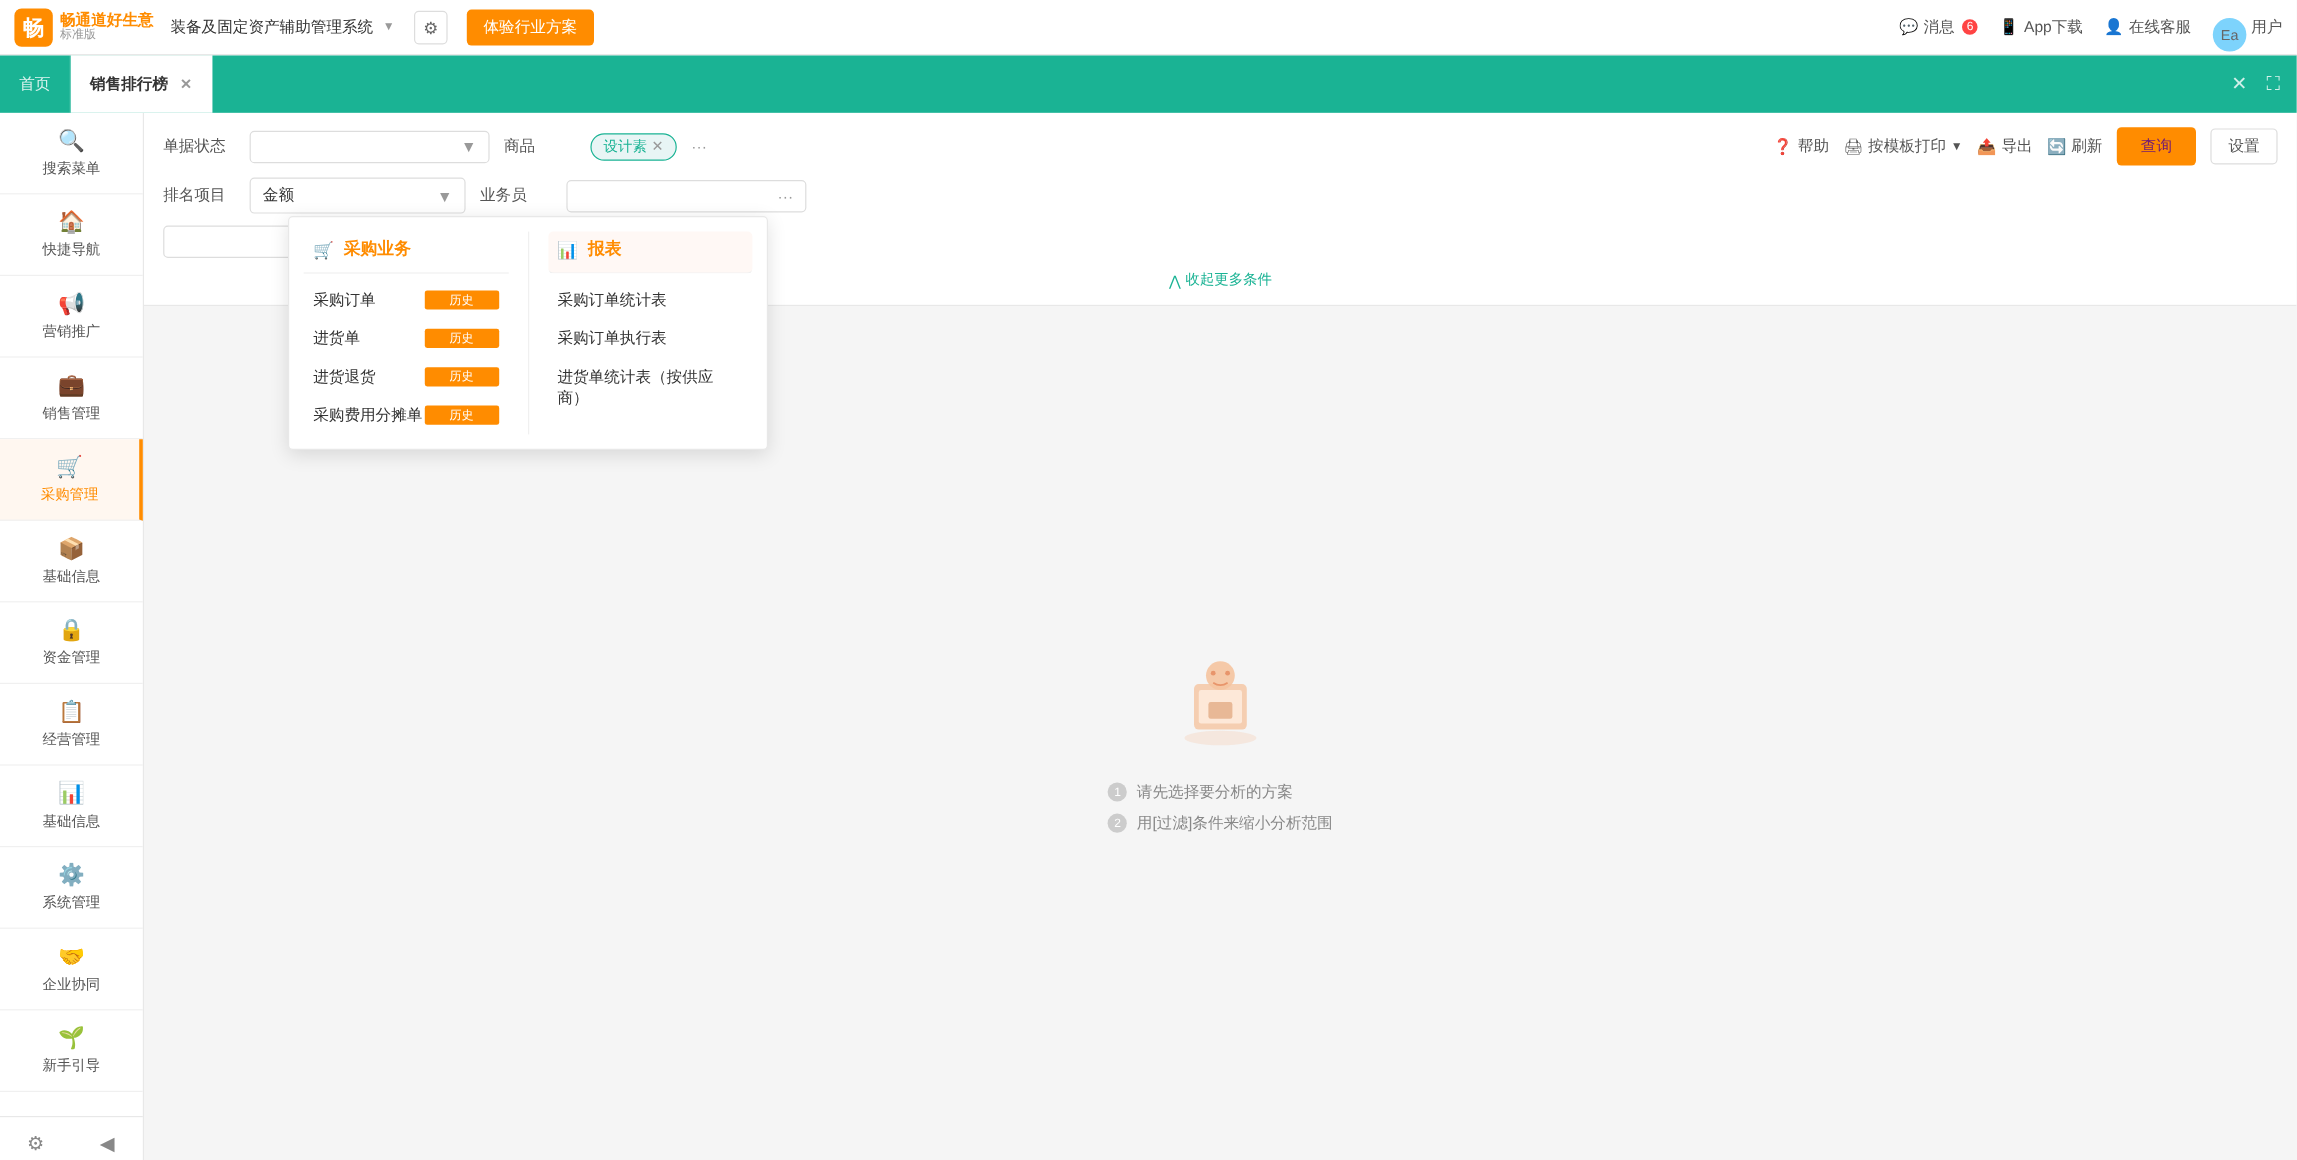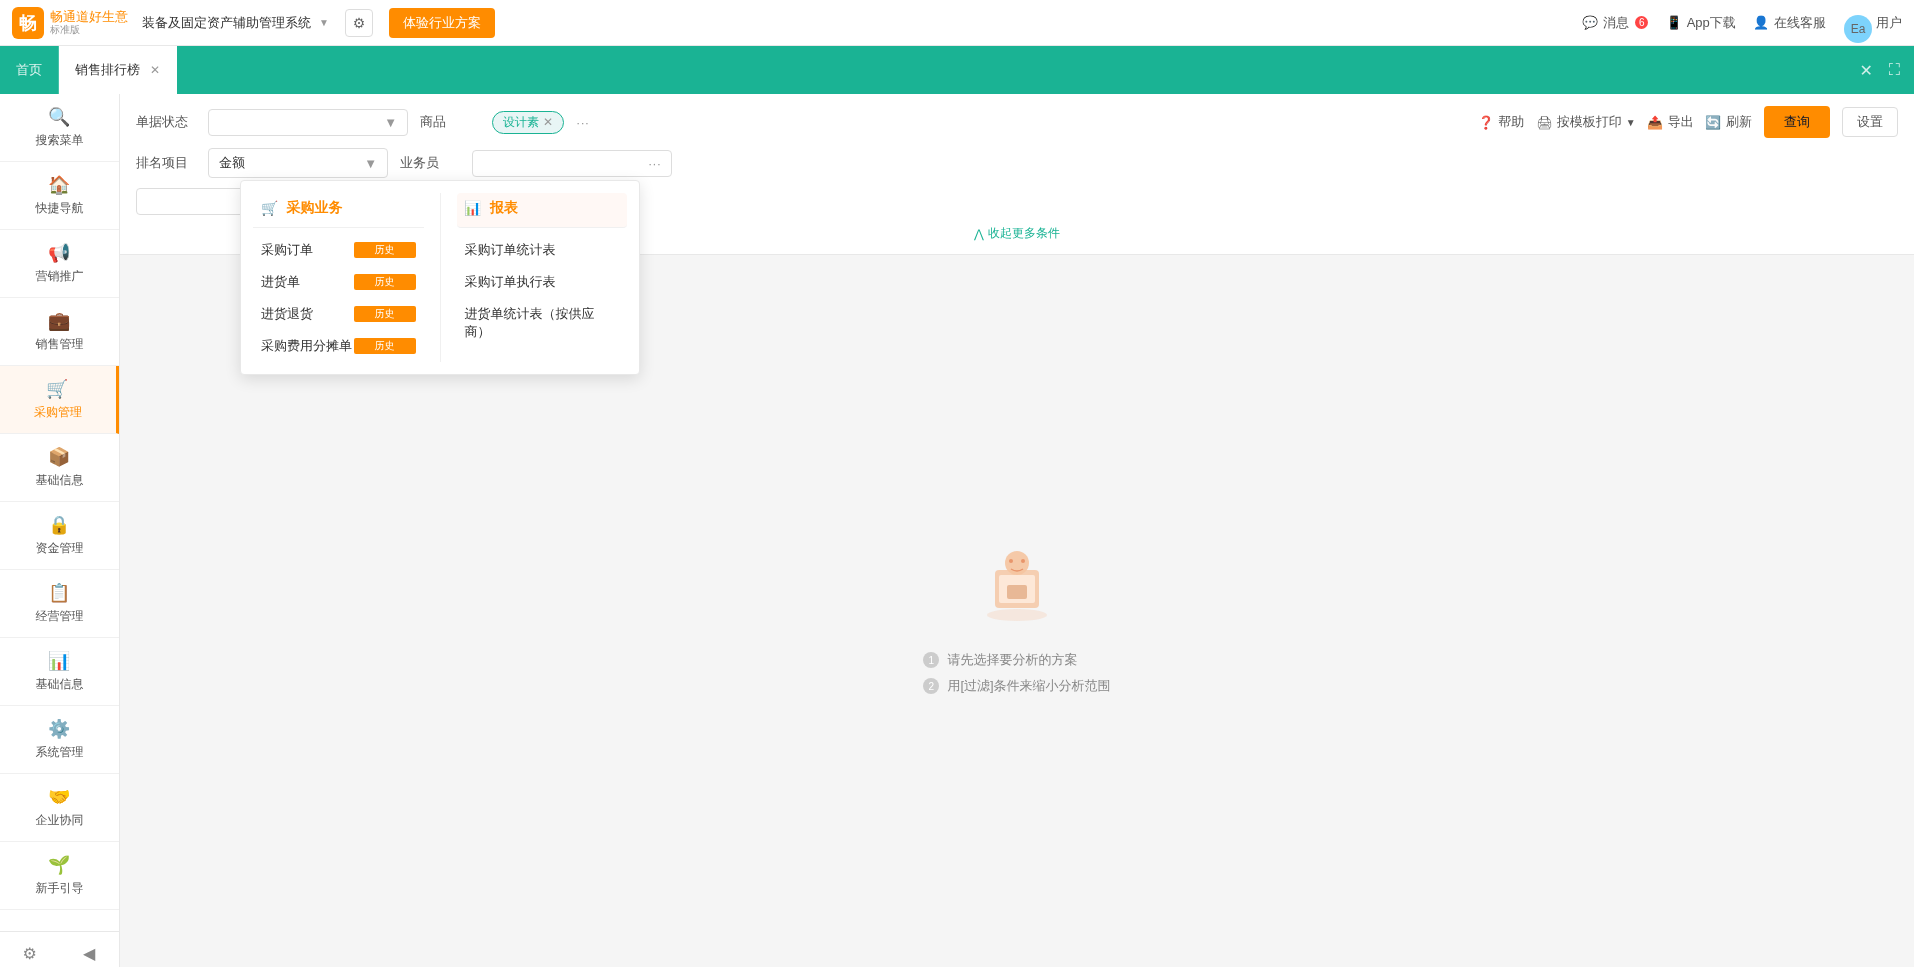--- a/index.html
+++ b/index.html
@@ -33,21 +33,21 @@
       justify-content: center;
       color: white;
       font-size: 18px;
       font-weight: bold;
     }
     .logo-text {
       display: flex;
       flex-direction: column;
       line-height: 1.2;
     }
-    .logo-title { font-size: 13px; color: #ff8c00; font-weight: normal; }
+    .logo-title { font-size: 13px; color: #ff8c00; font-weight: bold; }
     .logo-sub { font-size: 10px; color: #999; }
 
     .sys-name {
       display: flex;
       align-items: center;
       gap: 8px;
       color: #333;
       font-size: 13px;
       margin-left: 10px;
       flex: 1;
@@ -117,21 +117,21 @@
       padding: 0 16px;
       color: rgba(255,255,255,0.85);
       font-size: 13px;
       cursor: pointer;
       gap: 6px;
       border-right: 1px solid rgba(255,255,255,0.2);
     }
     .tab-item.active {
       background: #fff;
       color: #333;
-      font-weight: 400;
+      font-weight: 700;
     }
     .tab-close {
       font-size: 12px;
       color: #999;
       margin-left: 4px;
     }
     .tab-right-btns {
       margin-left: auto;
       display: flex;
       align-items: center;
@@ -280,21 +280,21 @@
     }
     .toolbar-btn {
       display: flex;
       align-items: center;
       gap: 4px;
       cursor: pointer;
       color: #555;
     }
     .query-btn {
       background: #ff8c00;
-      color: #0f172a;
+      color: #701a75;
       border: none;
       padding: 7px 20px;
       border-radius: 4px;
       cursor: pointer;
       font-size: 13px;
     }
     .set-btn {
       background: #fff;
       color: #555;
       border: 1px solid #ddd;

